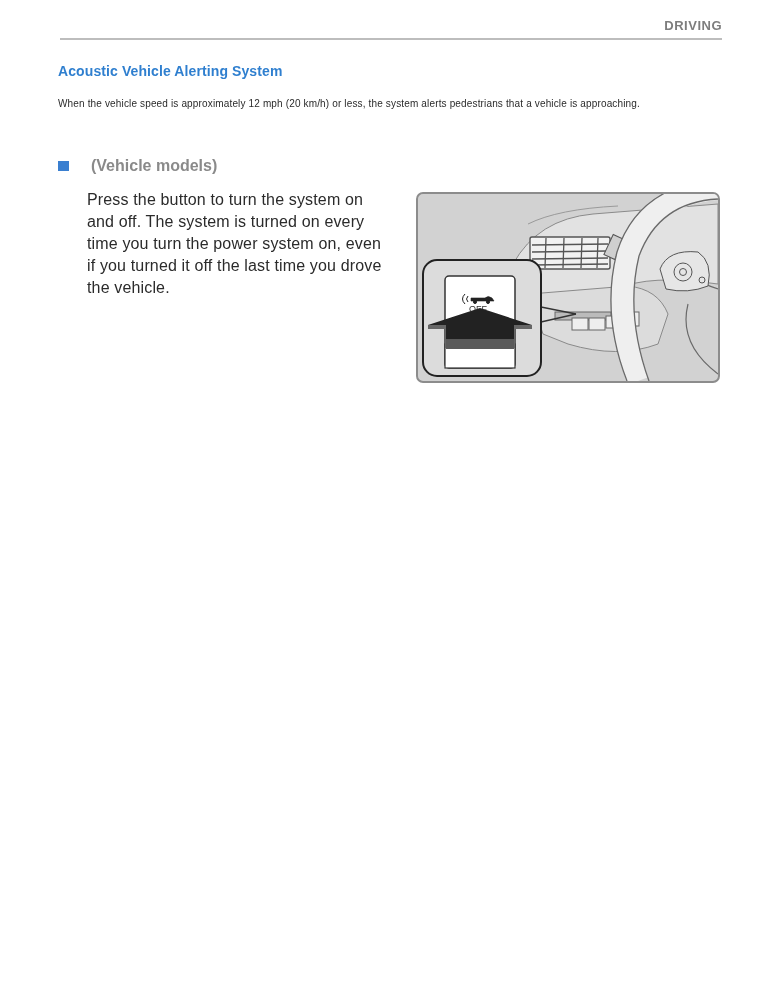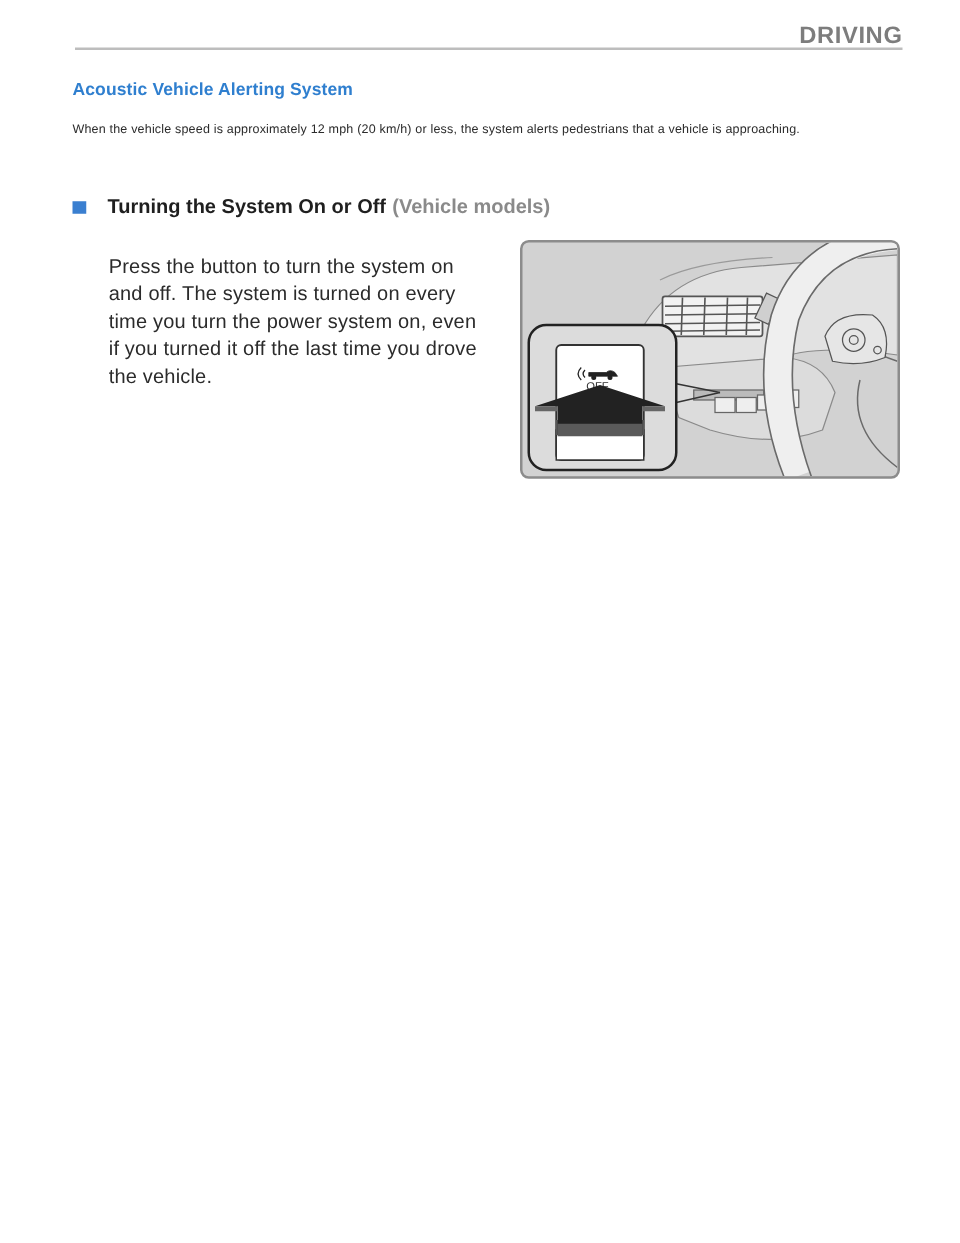--- a/index.html
+++ b/index.html
@@ -12,21 +12,21 @@
       height: 994px;
       position: relative;
       overflow: hidden;
       font-family: "Liberation Sans", "DejaVu Sans", sans-serif;
       color: #2a2a2a;
     }
     .running-head {
       position: absolute;
       top: 18px;
       right: 46px;
-      font-size: 19px;
+      font-size: 13px;
       font-weight: bold;
       letter-spacing: 0.5px;
       color: #7d7d7d;
     }
     .head-rule {
       position: absolute;
       top: 38px;
       left: 60px;
       width: 662px;
       height: 2px;
@@ -72,21 +72,21 @@
     }
     .section-main {
       color: #1f1f1f;
     }
     .section-sub {
       color: #8a8a8a;
       margin-left: 5px;
     }
     .body-text {
       position: absolute;
-      top: 203px;
+      top: 189px;
       left: 87px;
       width: 300px;
       margin: 0;
       font-size: 16px;
       line-height: 22px;
       color: #2b2b2b;
       letter-spacing: 0.15px;
     }
     .figure {
       position: absolute;
@@ -111,21 +111,20 @@
 
 <div class="running-head">DRIVING</div>
 <div class="head-rule"></div>
 
 <h1 class="title">Acoustic Vehicle Alerting System</h1>
 
 <p class="intro">When the vehicle speed is approximately 12 mph (20 km/h) or less, the system alerts pedestrians that a vehicle is approaching.</p>
 
 <div class="section-heading">
   <span class="section-bullet"></span>
-  <span class="section-main">Turning the System On or Off</span>
   <span class="section-sub">(Vehicle models)</span>
 </div>
 
 <p class="body-text">Press the button to turn the system on and off. The system is turned on every time you turn the power system on, even if you turned it off the last time you drove the vehicle.</p>
 
 <div class="figure">
   <svg width="300" height="187" viewBox="0 0 300 187" xmlns="http://www.w3.org/2000/svg">
 
     <path d="M95 70 Q120 25 175 20 L300 10 L300 90 Q230 80 200 95 L120 105 Z" fill="#e2e2e2" stroke="#8a8a8a" stroke-width="1"></path>
     <path d="M110 30 Q140 15 200 12" fill="none" stroke="#9a9a9a" stroke-width="1"></path>

